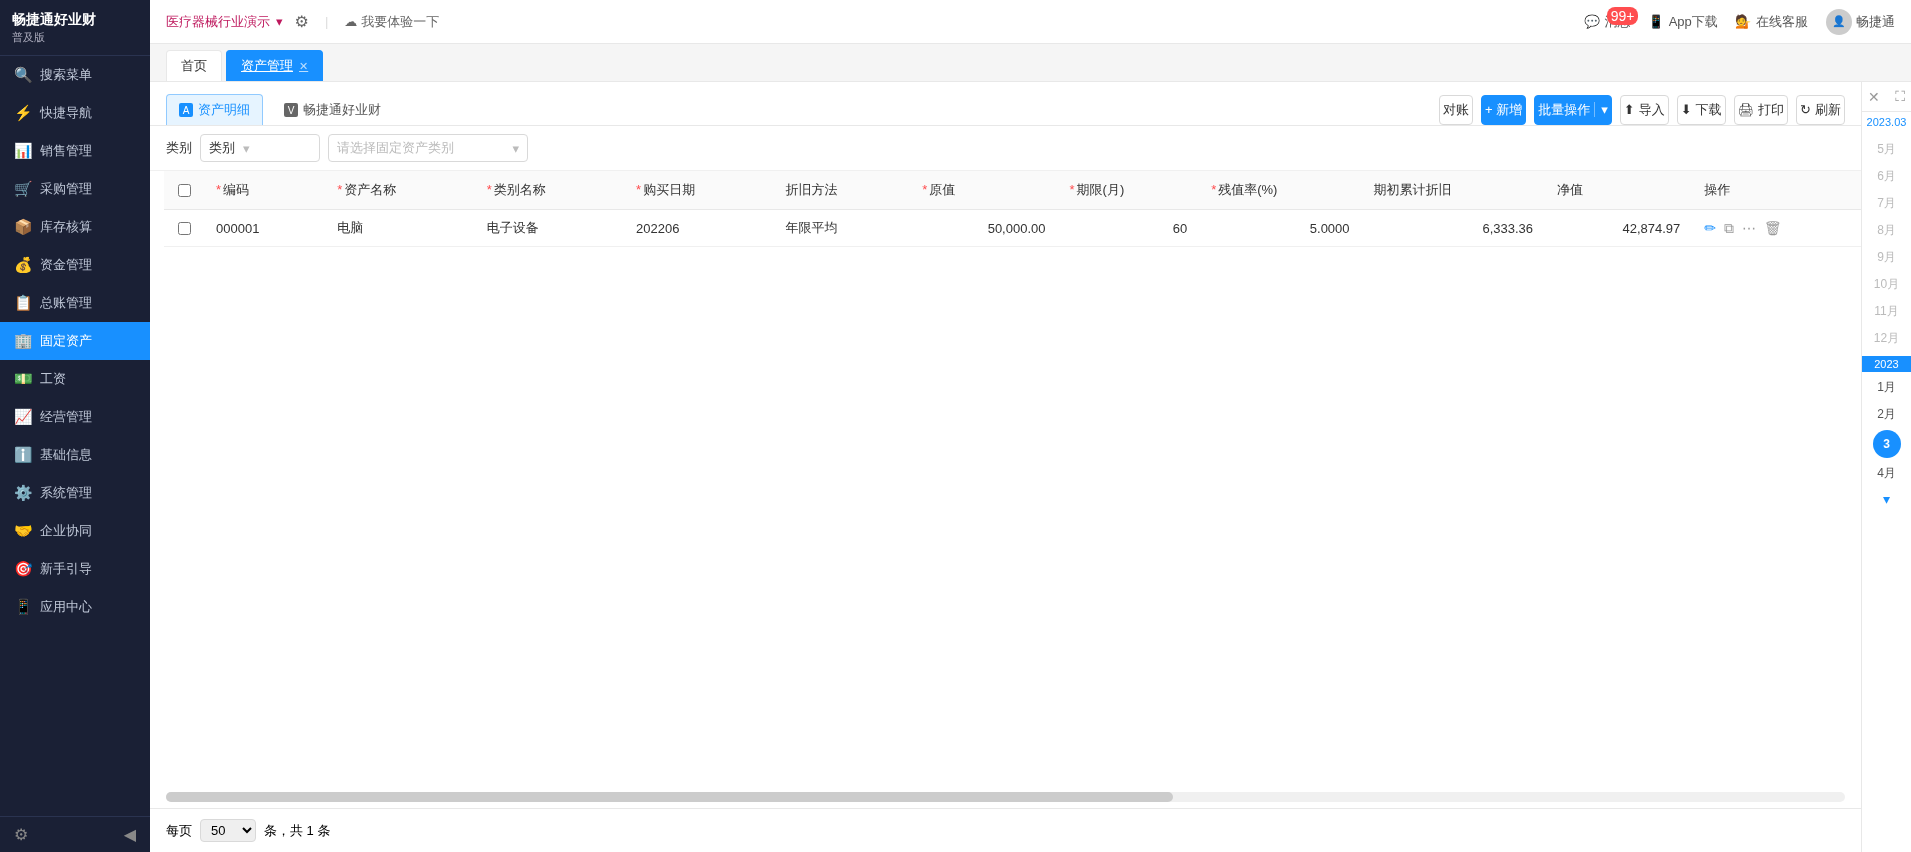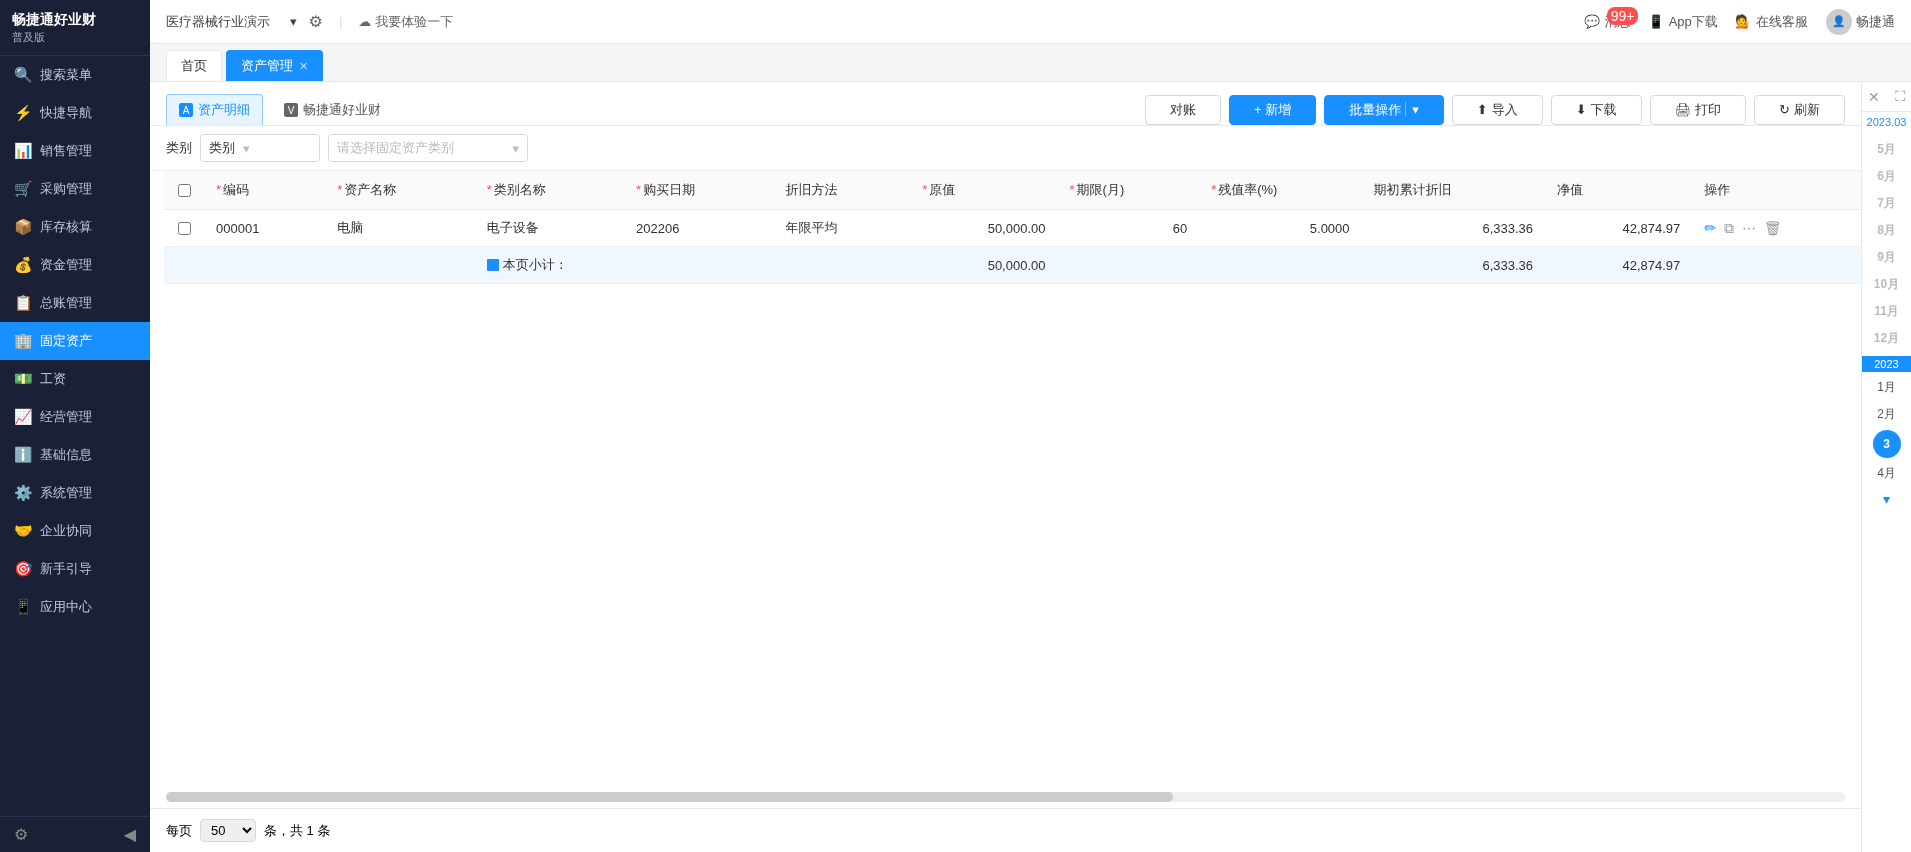--- a/index.html
+++ b/index.html
@@ -78,22 +78,22 @@
       height: 44px;
       display: flex;
       align-items: center;
       padding: 0 16px;
       border-bottom: 1px solid #e8e8e8;
       gap: 12px;
     }
     .topbar-company {
       display: flex;
       align-items: center;
-      gap: 20px;
-      color: #404040;
+      gap: 6px;
+      color: #be185d;
       font-size: 13px;
       cursor: pointer;
     }
     .topbar-divider { color: #ddd; margin: 0 4px; }
     .topbar-experience {
       display: flex;
       align-items: center;
       gap: 4px;
       color: #666;
       font-size: 13px;
@@ -162,20 +162,21 @@
       color: #333;
     }
     .tab.home {
       background: #fff;
       color: #333;
     }
     .tab.active {
       background: #1890ff;
       color: #fff;
       border-color: #1890ff;
+      text-decoration: underline;
     }
     .tab-close {
       font-size: 11px;
       cursor: pointer;
       opacity: 0.7;
     }
 
     
     .page-content {
       flex: 1;
@@ -329,21 +330,21 @@
     }
     .action-icon {
       color: #1890ff;
       cursor: pointer;
       font-size: 14px;
     }
     .action-icon.gray { color: #999; }
 
     
     .btn {
-      padding: 5px 24px;
+      padding: 5px 3px;
       border-radius: 4px;
       font-size: 13px;
       cursor: pointer;
       border: 1px solid transparent;
       display: flex;
       align-items: center;
       gap: 4px;
       white-space: nowrap;
     }
     .btn-primary { background: #1890ff; color: #fff; border-color: #1890ff; align-items: flex-end; }
@@ -417,21 +418,21 @@
       color: #fff;
       border-radius: 50%;
       width: 28px;
       height: 28px;
       margin: 2px auto;
       display: flex;
       align-items: center;
       justify-content: center;
       font-weight: bold;
     }
-    .month-item.prev-year { color: #bbb; font-weight: bold; }
+    .month-item.prev-year { color: #bbb; }
     .panel-nav-btn {
       cursor: pointer;
       color: #1890ff;
       font-size: 14px;
       padding: 4px 0;
       text-align: center;
     }
 
     .checkbox-cell {
       display: flex;
@@ -674,37 +675,20 @@
     <td style="text-align:right;">42,874.97</td>
     <td>
       <div class="action-cell">
         <span class="action-icon" title="编辑">✏</span>
         <span class="action-icon gray" title="复制">⧉</span>
         <span class="action-icon gray" title="更多">⋯</span>
         <span class="action-icon gray" title="删除">🗑</span>
       </div>
     </td>
   </tr>
-              <tr class="subtotal-row">
-  <td></td>
-  <td></td>
-  <td></td>
-  <td colspan="3">
-    <div class="subtotal-label">
-      <span class="subtotal-icon"></span>
-      <span>本页小计：</span>
-    </div>
-  </td>
-  <td style="text-align:right;">50,000.00</td>
-  <td></td>
-  <td></td>
-  <td style="text-align:right;">6,333.36</td>
-  <td style="text-align:right;">42,874.97</td>
-  <td></td>
-</tr>
             </tbody>
         </table>
       </div>
 
       <div style="padding: 4px 16px;">
         <div class="scrollbar-area">
           <div class="scrollbar-thumb"></div>
         </div>
       </div>
 

